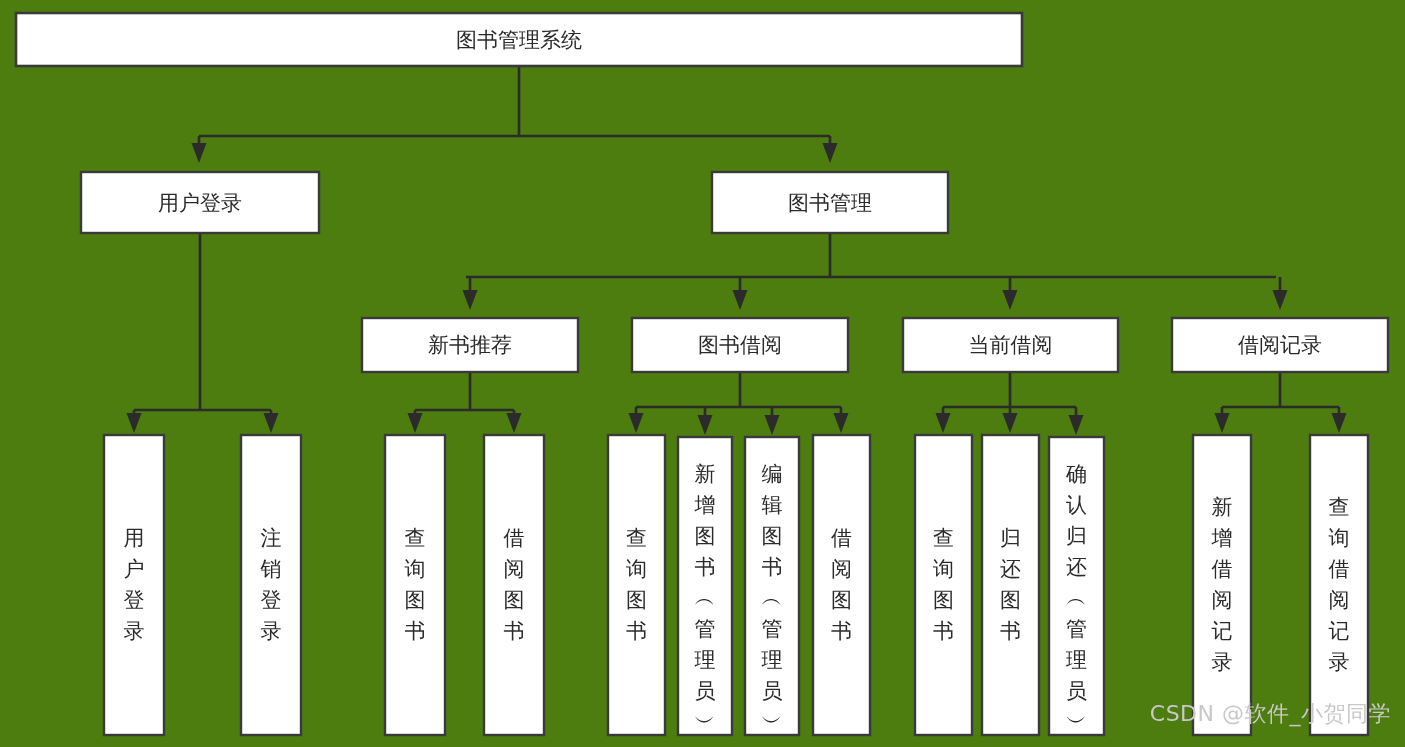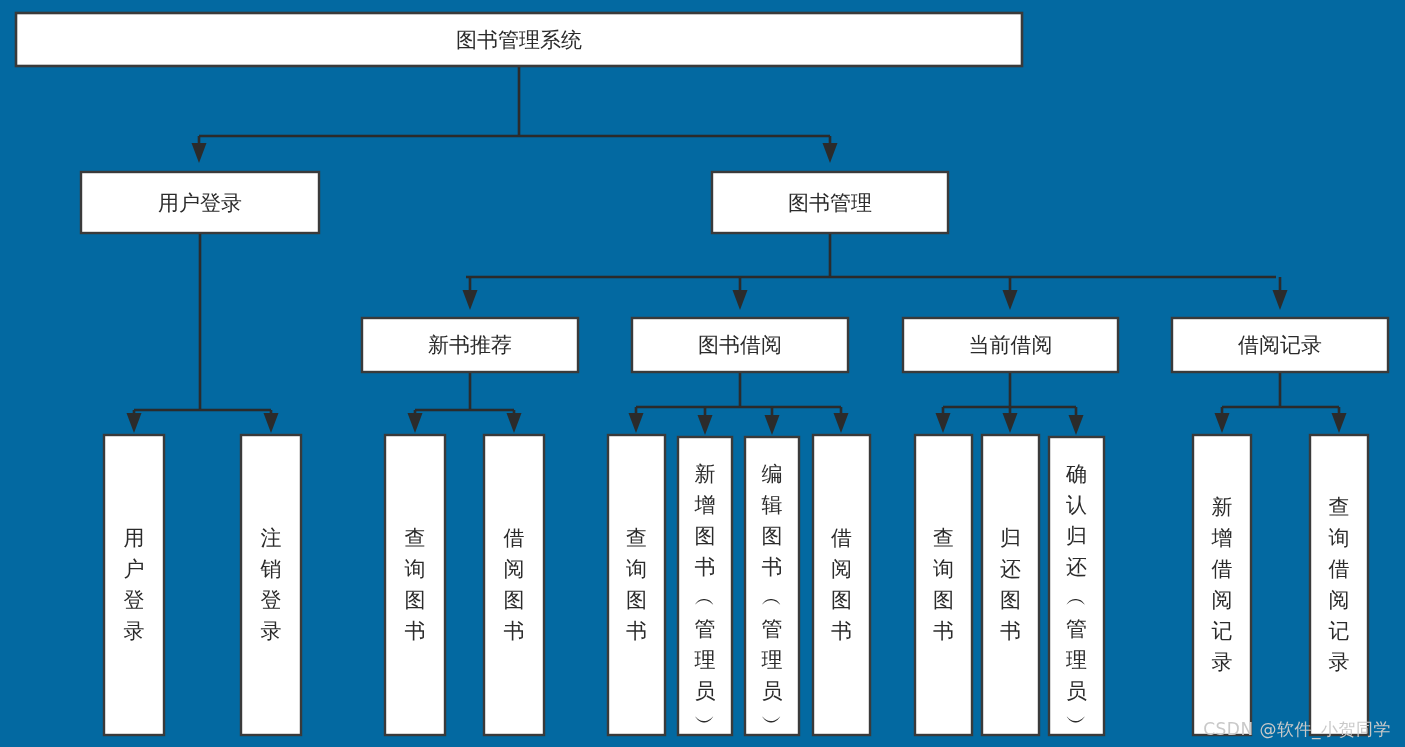--- a/index.html
+++ b/index.html
@@ -8,21 +8,21 @@
     padding: 0;
     background: #ffffff;
   }
   body {
     font-family: "DejaVu Sans", "Liberation Sans", sans-serif;
   }
   #diagram-root {
     position: relative;
     width: 1405px;
     height: 747px;
-    background: #0369a1;
+    background: #4d7c0f;
     overflow: hidden;
     text-decoration: underline;
   }
   svg.diagram-canvas {
     position: absolute;
     left: 0;
     top: 0;
     width: 1405px;
     height: 747px;
     display: block;
@@ -58,23 +58,23 @@
     fill: none;
     stroke-linecap: butt;
   }
   .arrow-head {
     fill: #2b2b2b;
     stroke: none;
   }
   .watermark {
     position: absolute;
     right: 14px;
-    bottom: 6px;
+    bottom: 18px;
     color: #c9c9c9;
-    font-size: 17px;
+    font-size: 22px;
     font-family: "DejaVu Sans", "Liberation Sans", sans-serif;
     letter-spacing: 0.5px;
     user-select: none;
     pointer-events: none;
     white-space: nowrap;
     margin-left: 16px;
   }
 </style>
 </head>
 <body>

